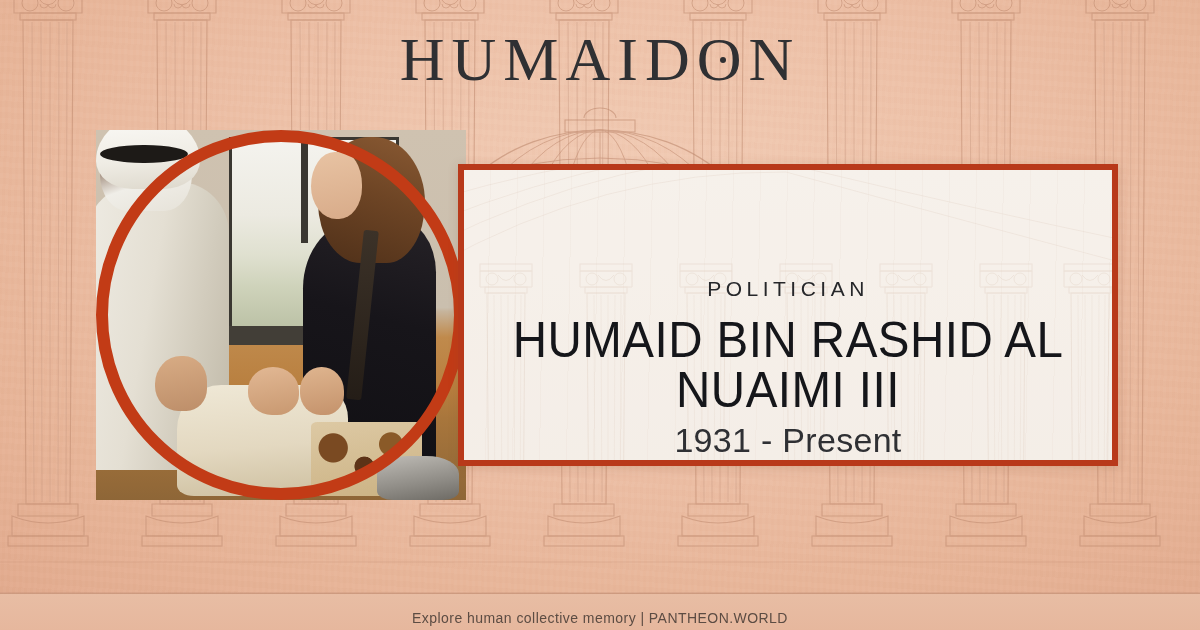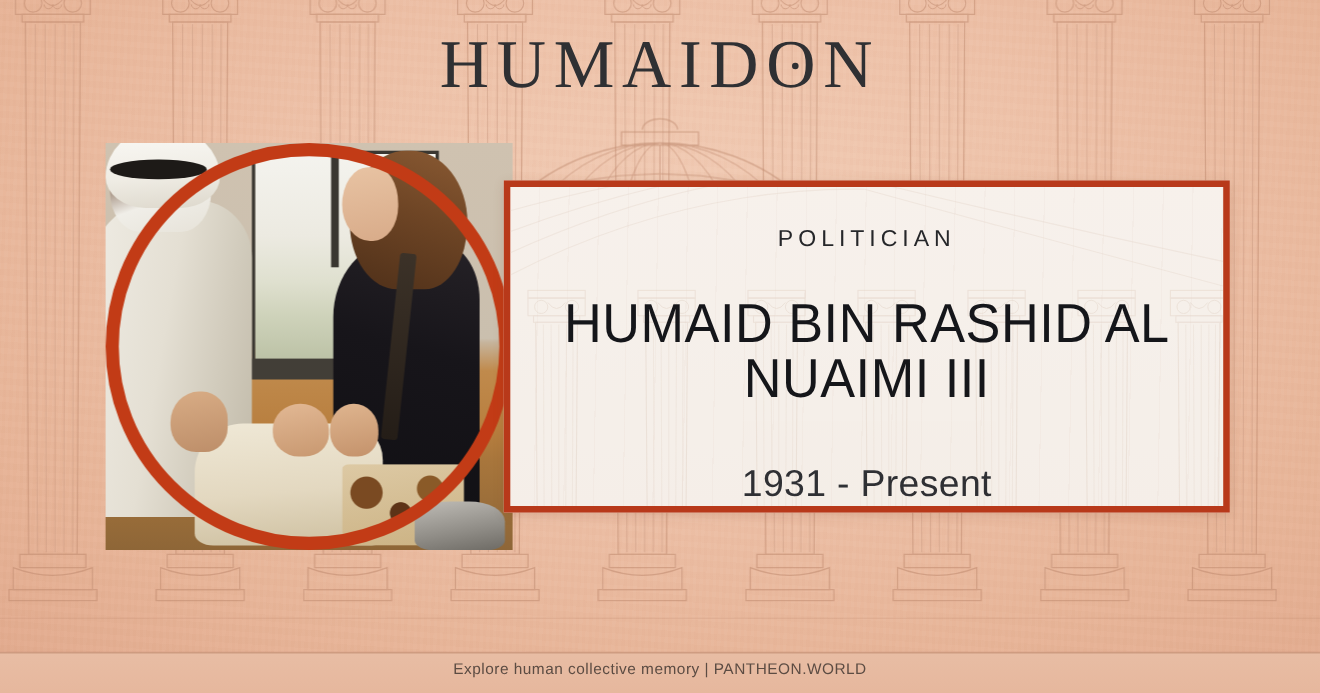--- a/index.html
+++ b/index.html
@@ -239,22 +239,22 @@
   }
   .card-arch { position:absolute; inset:0; opacity:.5; }
   .card-arch svg { display:block; width:648px; height:290px; }
 
   .card-inner {
     position: relative;
     height: 100%;
     display: flex;
     flex-direction: column;
     align-items: center;
-    justify-content: space-between;
-    padding-top: 36px;
+    justify-content: flex-end;
+    padding-top: 18px;
     box-sizing: border-box;
   }
 
   .occupation {
     font-size: 21px;
     letter-spacing: 4.5px;
     color: #26272a;
     font-weight: 400;
     text-transform: uppercase;
   }
@@ -265,32 +265,32 @@
     font-weight: 400;
     color: #15161a;
     text-align: center;
     letter-spacing: .5px;
     font-stretch: condensed;
     transform: scaleX(.95);
     transform-origin: center;
     max-width: 640px;
   }
   .life-span {
-    margin-top: 27px;
+    margin-top: 6px;
     font-size: 34px;
     color: #2f3034;
     font-weight: 400;
     letter-spacing: .3px;
   }
 
   
   .footer {
     position: absolute;
     left: 0; right: 0;
-    bottom: 14px;
+    bottom: 4px;
     text-align: center;
     font-size: 14px;
     letter-spacing: .45px;
     color: #5c4c43;
   }
 </style>
 </head>
 <body>
 
 <div id="stage">

